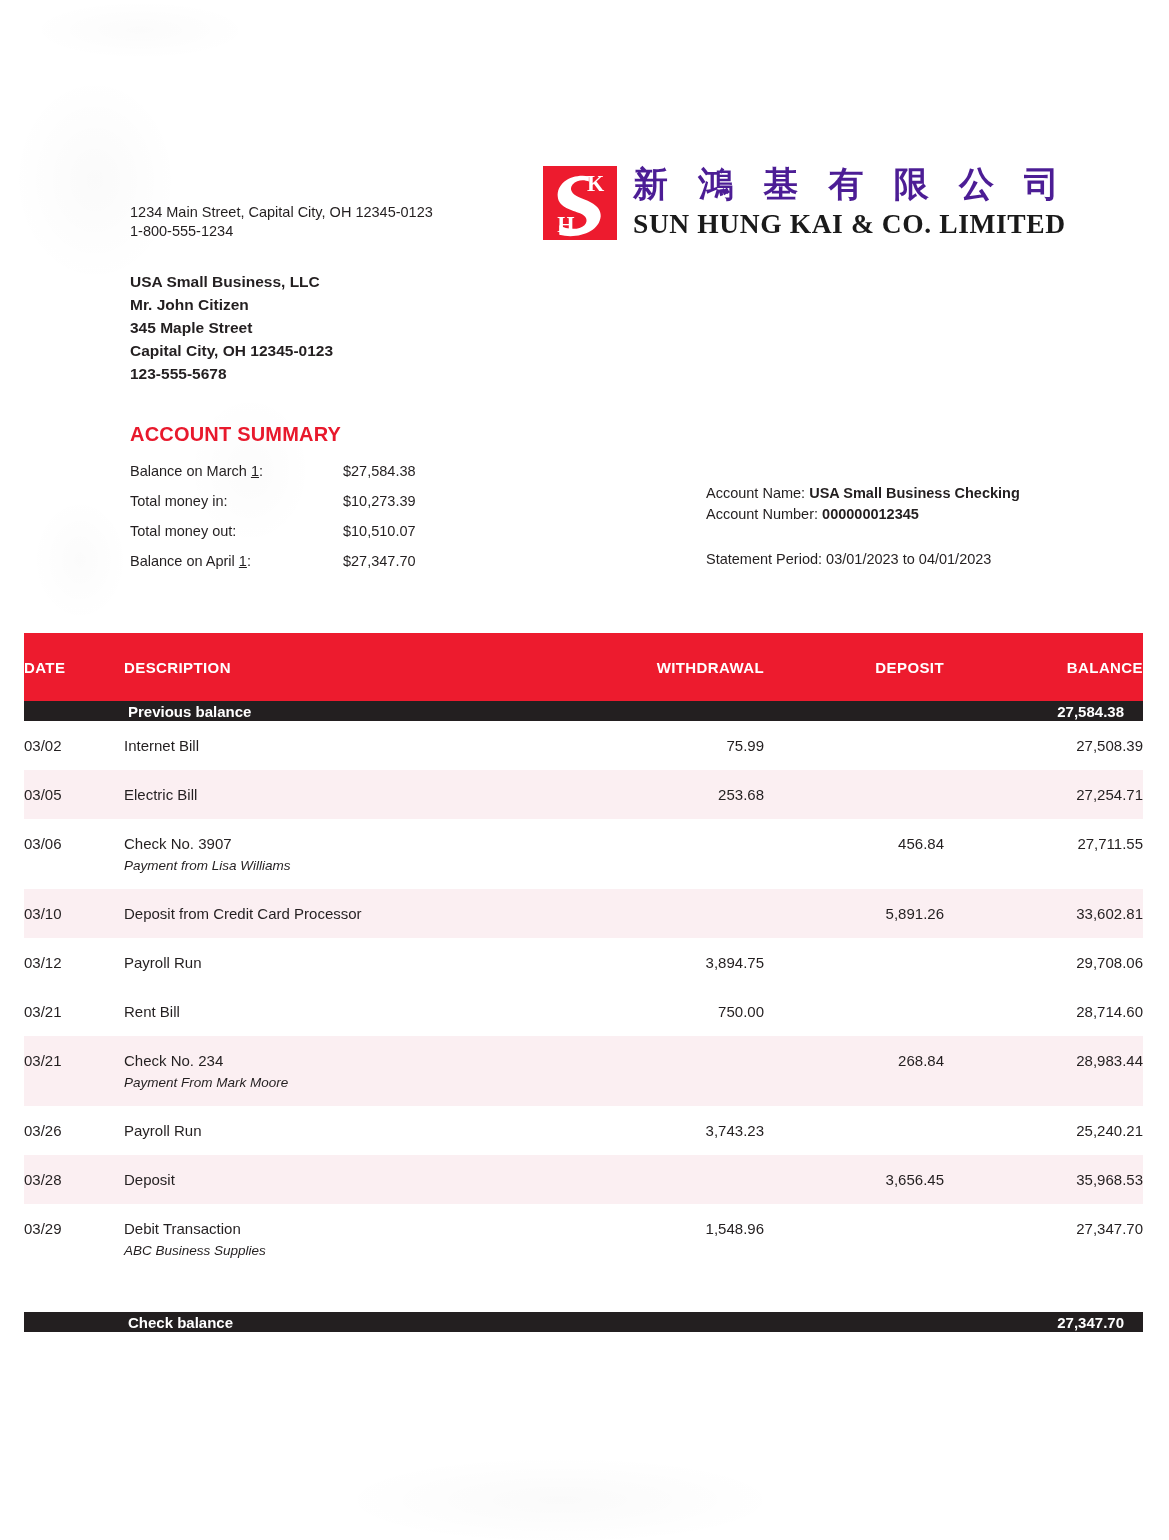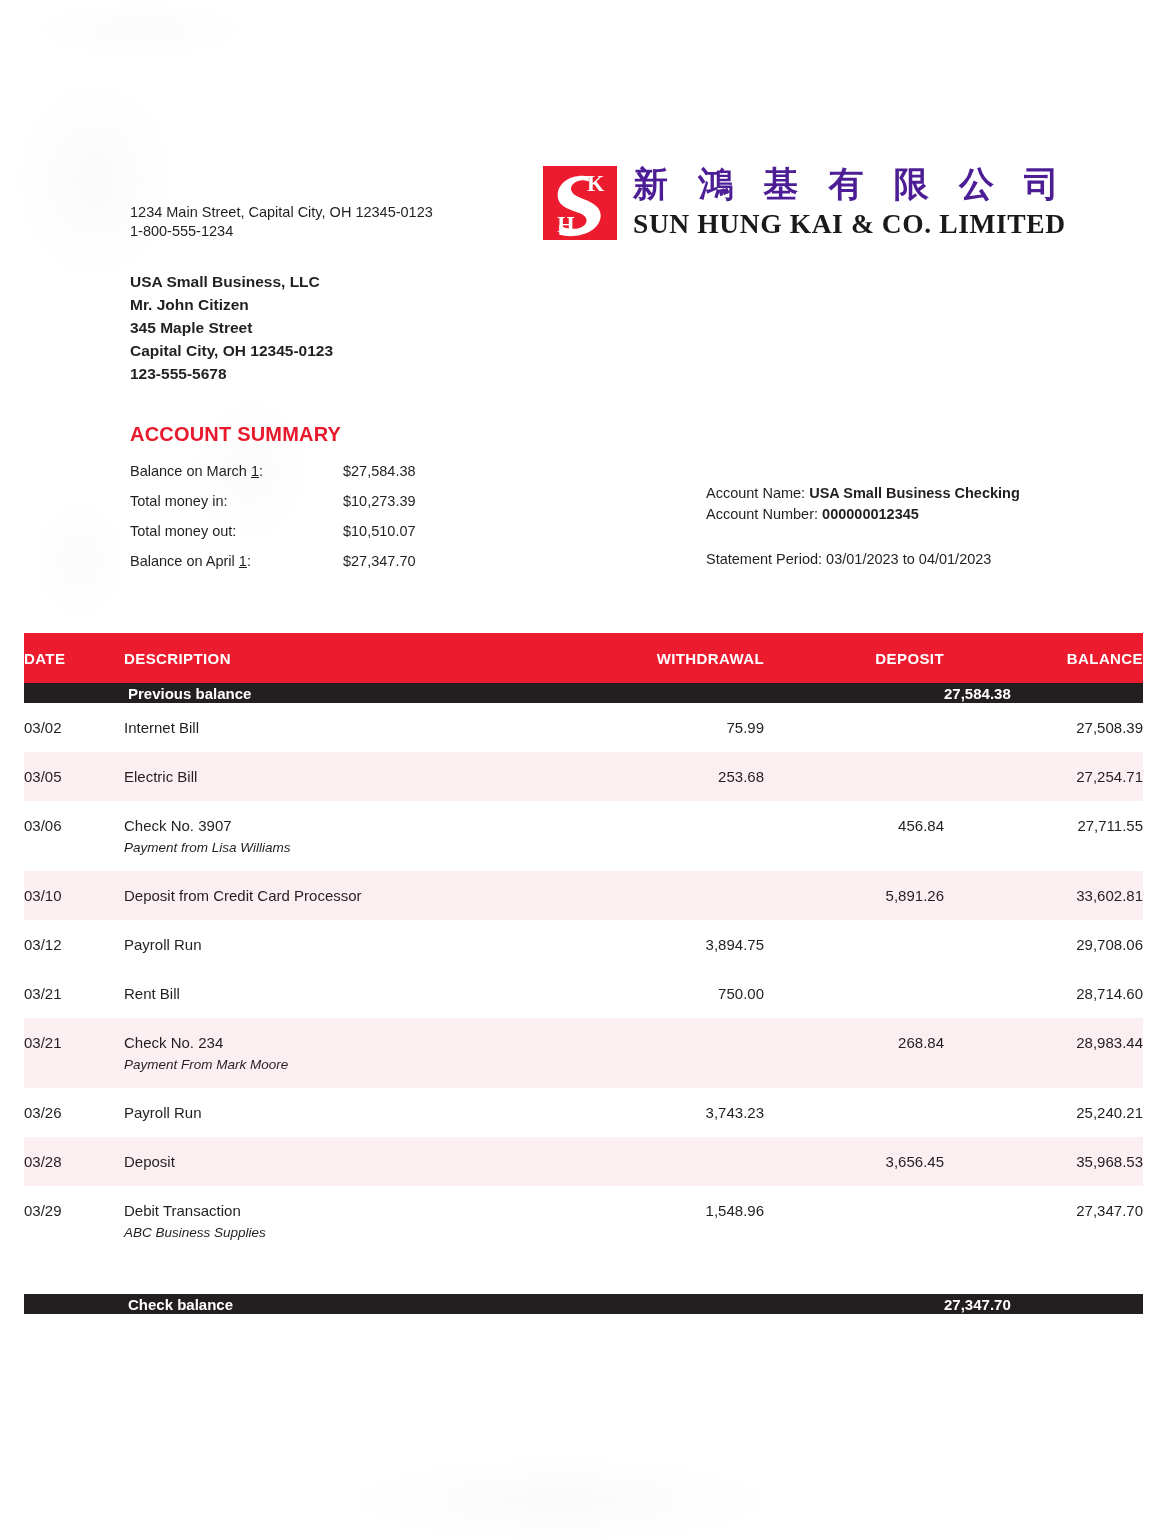--- a/index.html
+++ b/index.html
@@ -146,42 +146,42 @@
   #txn-table col.c-wd   { width: 220px; }
   #txn-table col.c-dep  { width: 180px; }
   #txn-table col.c-bal  { width: 199px; }
 
   #txn-table thead th {
     background: #ed1b2e;
     color: #ffffff;
     font-size: 15px;
     font-weight: bold;
     letter-spacing: 0.4px;
-    height: 50px;
+    height: 68px;
     padding: 0;
     vertical-align: middle;
   }
   th.h-date { text-align: left; padding-left: 106px; }
   th.h-desc { text-align: left; padding-left: 4px; }
   th.h-wd, th.h-dep, th.h-bal { text-align: right; padding-right: 0; }
   th.h-wd  { padding-right: 39px; }
   th.h-dep { padding-right: 3px; }
   th.h-bal { padding-right: 19px; }
 
   tr.band td {
     background: #231f20;
     color: #ffffff;
     font-size: 15px;
     font-weight: bold;
     height: 20px;
     padding: 0;
     vertical-align: middle;
   }
   tr.band td.b-desc { text-align: left; padding-left: 4px; }
-  tr.band td.b-bal  { text-align: left; padding-right: 19px; }
+  tr.band td.b-bal  { text-align: right; padding-right: 19px; }
 
   tr.txn td {
     font-size: 15px;
     color: #231f20;
     padding: 16px 0;
     vertical-align: top;
     background: #ffffff;
   }
   tr.txn.alt td { background: #fbeff2; }
   td.t-date { text-align: left; padding-left: 106px; white-space: nowrap; }

